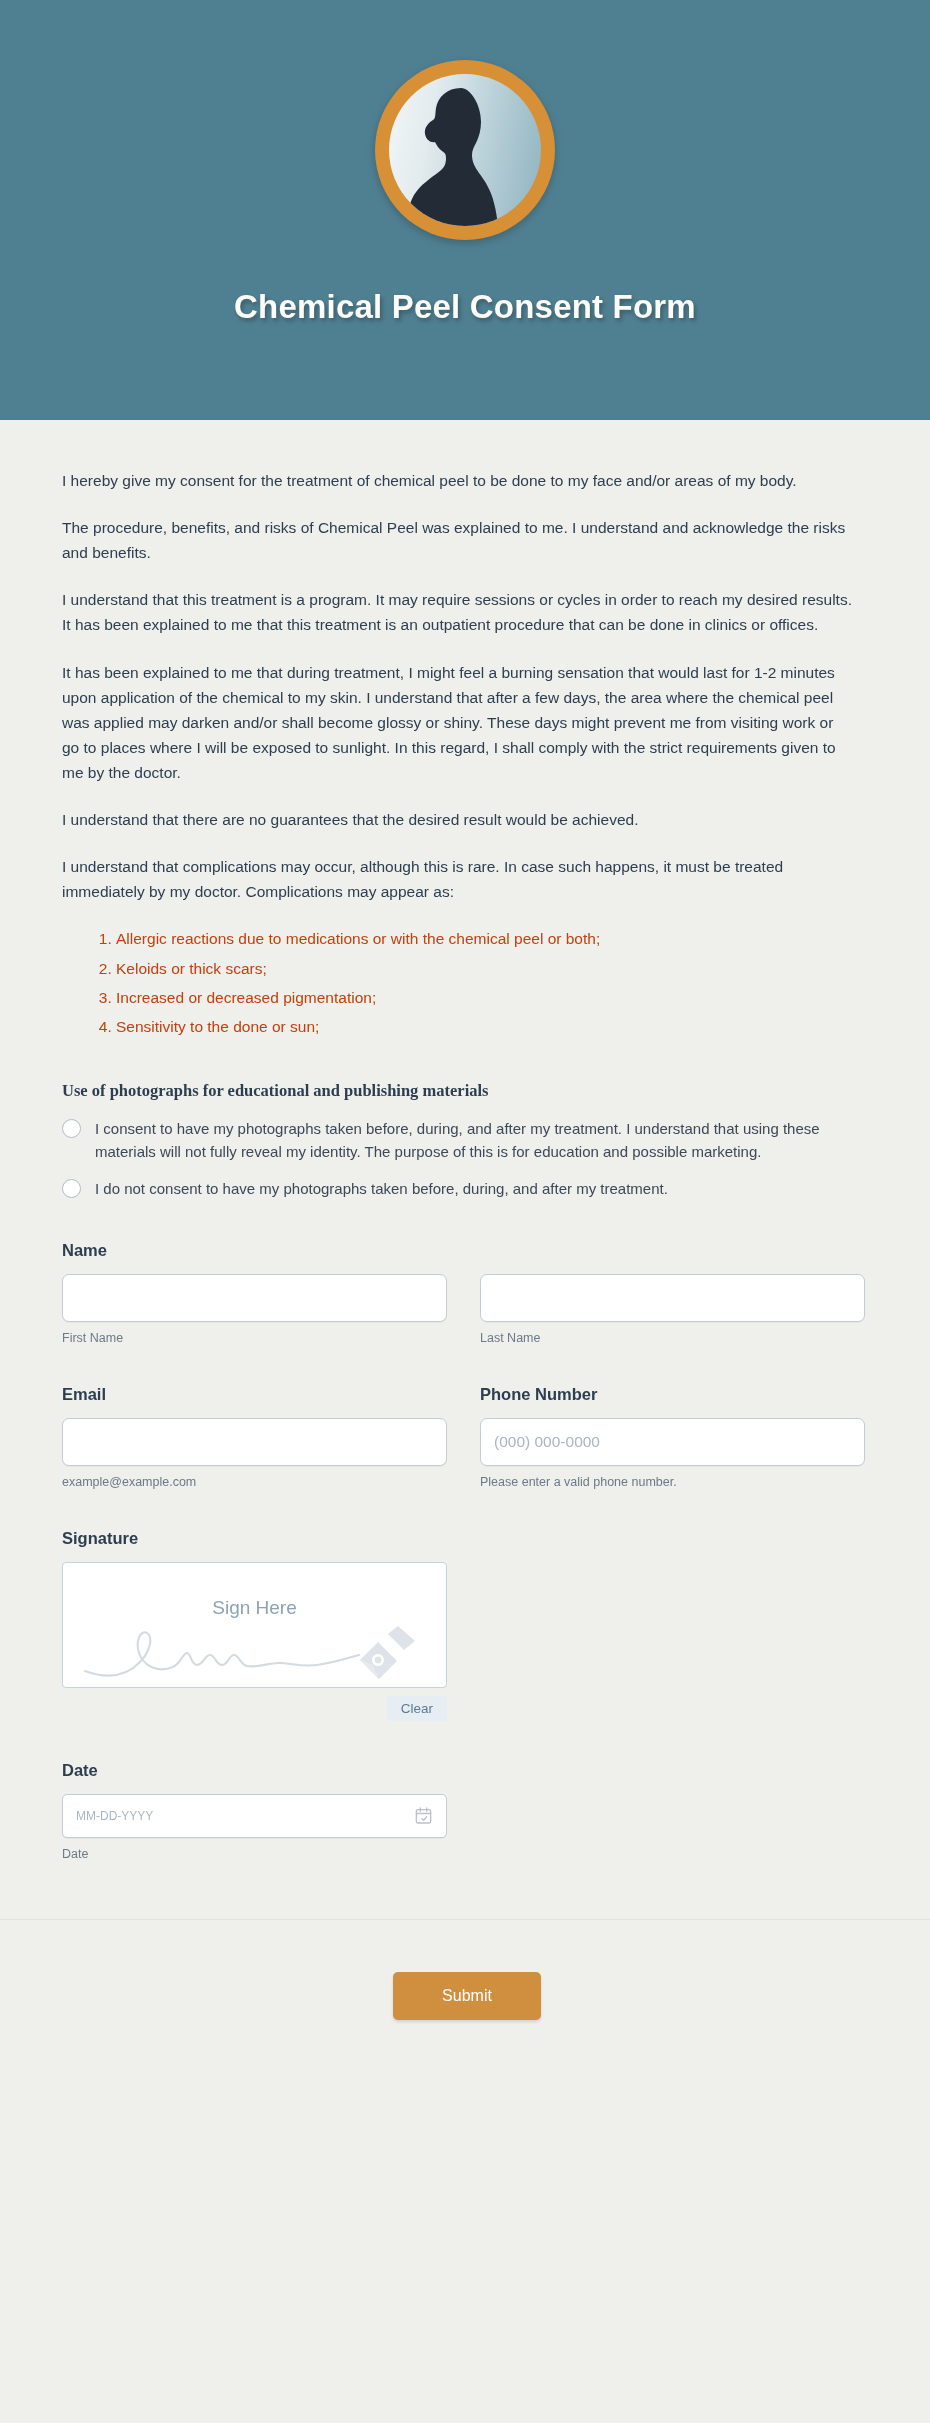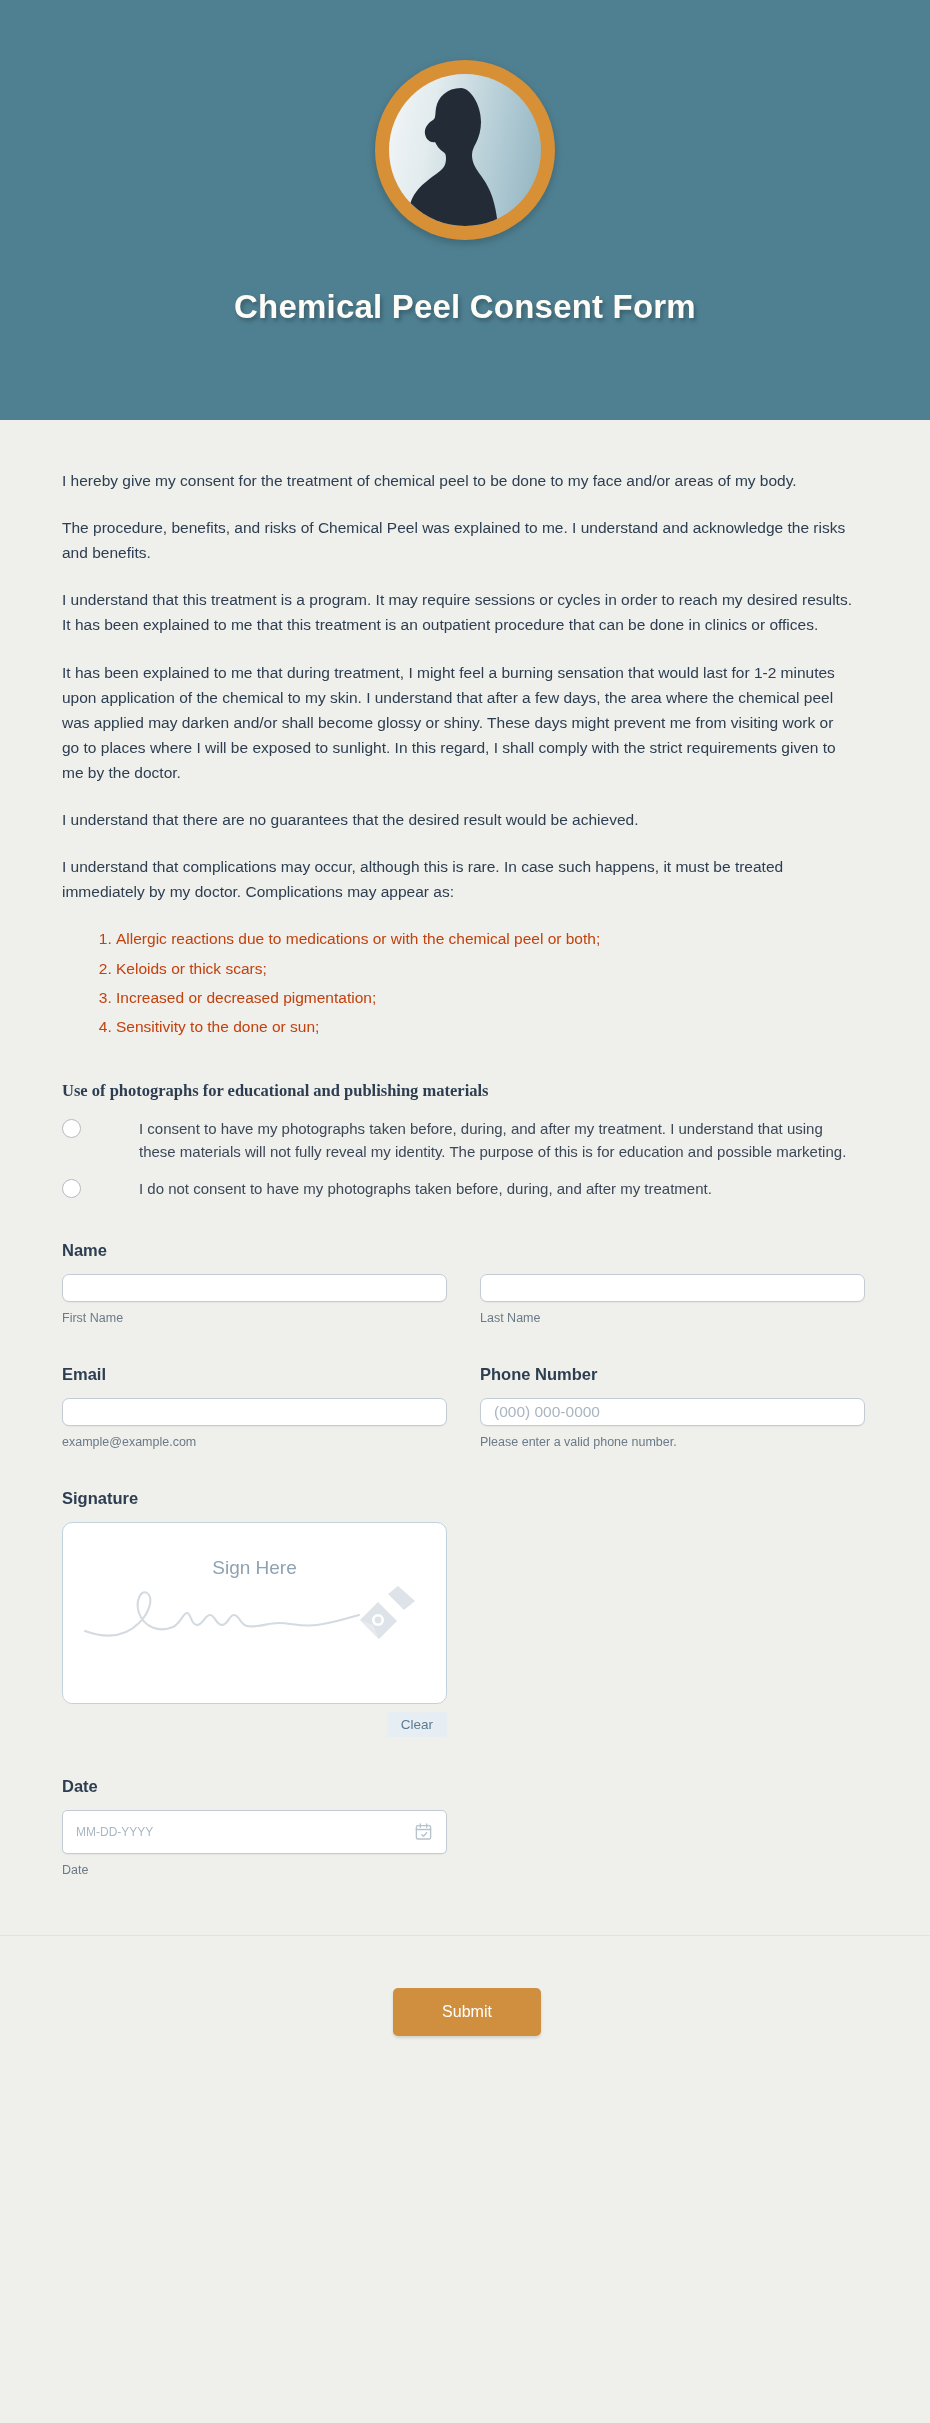--- a/index.html
+++ b/index.html
@@ -117,39 +117,38 @@
     background: #ffffff;
     flex: 0 0 auto;
     margin-top: 2px;
     margin-right: 14px;
   }
 
   .radio-label {
     font-size: 15px;
     line-height: 1.55;
     color: #3c4858;
-    margin-left: 44px;
   }
 
   
   .field-block { margin-top: 40px; }
 
   .field-label {
     font-size: 16.5px;
     font-weight: bold;
     color: #2c3e50;
     margin-bottom: 14px;
   }
 
   .field-row { display: flex; gap: 33px; }
   .field-col { width: 385px; }
 
   .text-input {
     width: 385px;
-    height: 28px;
+    height: 48px;
     background: #ffffff;
     border: 1px solid #c3ccd4;
     border-radius: 7px;
     padding: 0 13px;
     font-size: 15.5px;
     font-family: "Liberation Sans", sans-serif;
     color: #3c4858;
     display: flex;
     align-items: center;
     box-shadow: 0 1px 1px rgba(0,0,0,0.04);
@@ -162,24 +161,24 @@
     color: #6b7a88;
     margin-top: 9px;
   }
 
   .sub-label-row { display: flex; gap: 33px; }
   .sub-label-row > div { width: 385px; }
 
   
   .sig-box {
     width: 385px;
-    height: 182px;
+    height: 126px;
     background: #ffffff;
     border: 1px solid #c3d3de;
-    border-radius: 10px;
+    border-radius: 4px;
     position: relative;
     overflow: hidden;
   }
 
   .sig-inner {
     position: absolute;
     left: 0; right: 0;
     top: 34px;
     text-align: center;
   }

